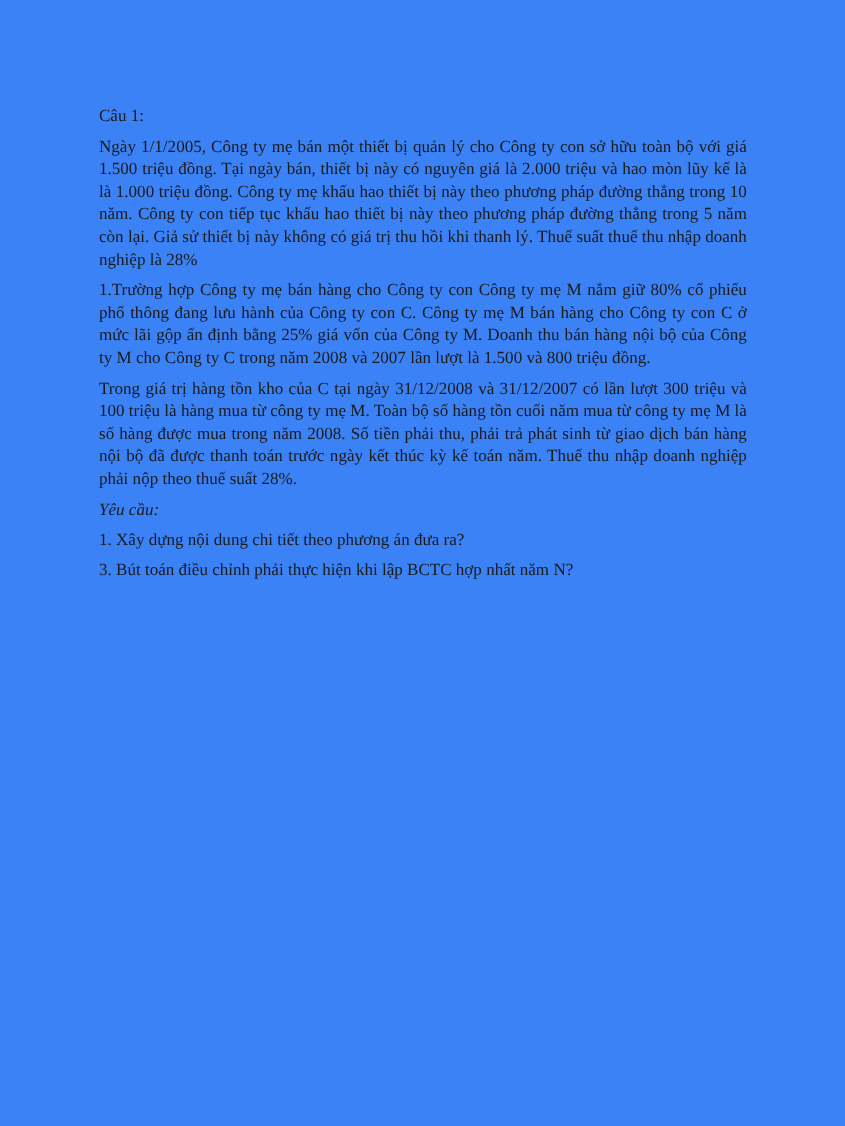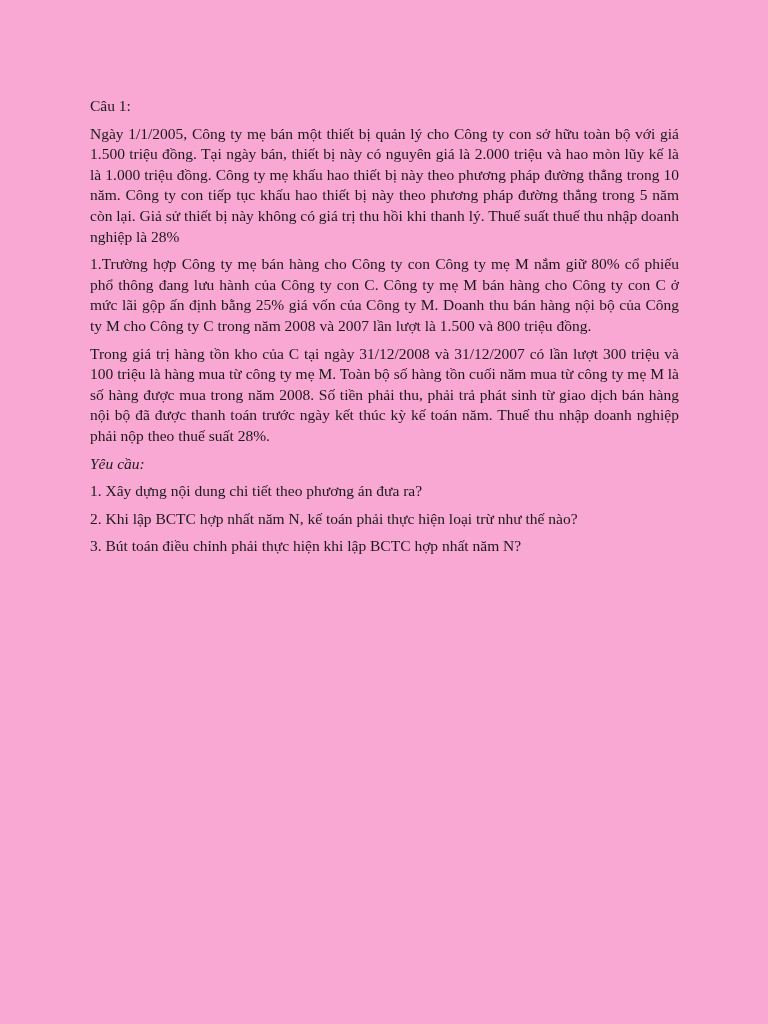--- a/index.html
+++ b/index.html
@@ -4,21 +4,21 @@
 <style>
   html, body {
     margin: 0;
     padding: 0;
     background: #ffffff;
   }
   .page {
     position: relative;
     width: 768px;
     height: 1024px;
-    background: #f9a8d4;
+    background: #3b82f6;
     overflow: hidden;
     font-family: "Liberation Serif", "DejaVu Serif", serif;
     color: #1a1a1a;
   }
   .content {
     position: absolute;
     top: 96px;
     left: 90px;
     width: 589px;
   }
@@ -40,16 +40,15 @@
 <body>
 
 <div class="page">
   <div class="content">
     <p class="no-justify">Câu 1:</p>
     <p>Ngày 1/1/2005, Công ty mẹ bán một thiết bị quản lý cho Công ty con sở hữu toàn bộ với giá 1.500 triệu đồng. Tại ngày bán, thiết bị này có nguyên giá là 2.000 triệu và hao mòn lũy kế là là 1.000 triệu đồng. Công ty mẹ khấu hao thiết bị này theo phương pháp đường thẳng trong 10 năm. Công ty con tiếp tục khấu hao thiết bị này theo phương pháp đường thẳng trong 5 năm còn lại. Giả sử thiết bị này không có giá trị thu hồi khi thanh lý. Thuế suất thuế thu nhập doanh nghiệp là 28%</p>
     <p>1.Trường hợp Công ty mẹ bán hàng cho Công ty con Công ty mẹ M nắm giữ 80% cổ phiếu phổ thông đang lưu hành của Công ty con C. Công ty mẹ M bán hàng cho Công ty con C ở mức lãi gộp ấn định bằng 25% giá vốn của Công ty M. Doanh thu bán hàng nội bộ của Công ty M cho Công ty C trong năm 2008 và 2007 lần lượt là 1.500 và 800 triệu đồng.</p>
     <p>Trong giá trị hàng tồn kho của C tại ngày 31/12/2008 và 31/12/2007 có lần lượt 300 triệu và 100 triệu là hàng mua từ công ty mẹ M. Toàn bộ số hàng tồn cuối năm mua từ công ty mẹ M là số hàng được mua trong năm 2008. Số tiền phải thu, phải trả phát sinh từ giao dịch bán hàng nội bộ đã được thanh toán trước ngày kết thúc kỳ kế toán năm. Thuế thu nhập doanh nghiệp phải nộp theo thuế suất 28%.</p>
     <p class="italic no-justify">Yêu cầu:</p>
     <p class="no-justify">1. Xây dựng nội dung chi tiết theo phương án đưa ra?</p>
-    <p class="no-justify">2. Khi lập BCTC hợp nhất năm N, kế toán phải thực hiện loại trừ như thế nào?</p>
     <p class="no-justify">3. Bút toán điều chỉnh phải thực hiện khi lập BCTC hợp nhất năm N?</p>
   </div>
 </div>
 
 </body></html>

